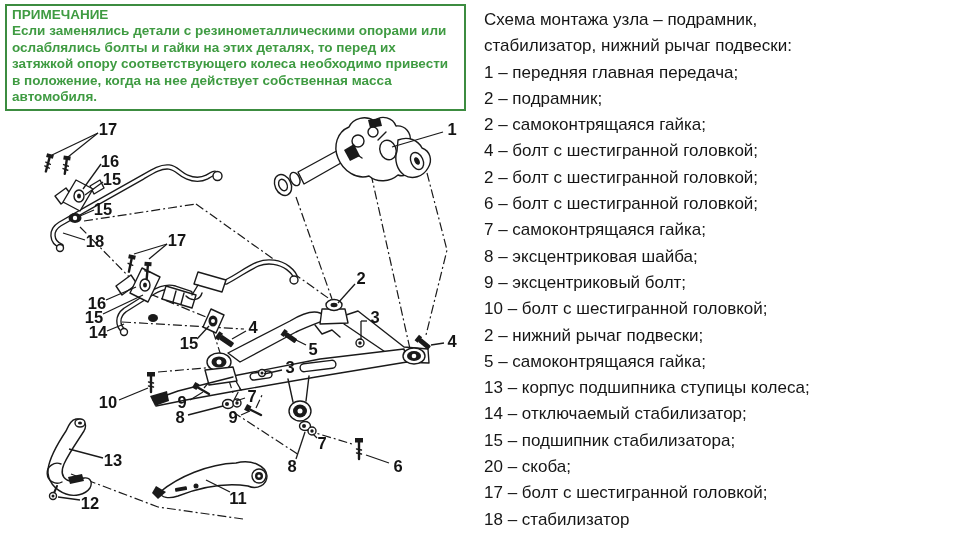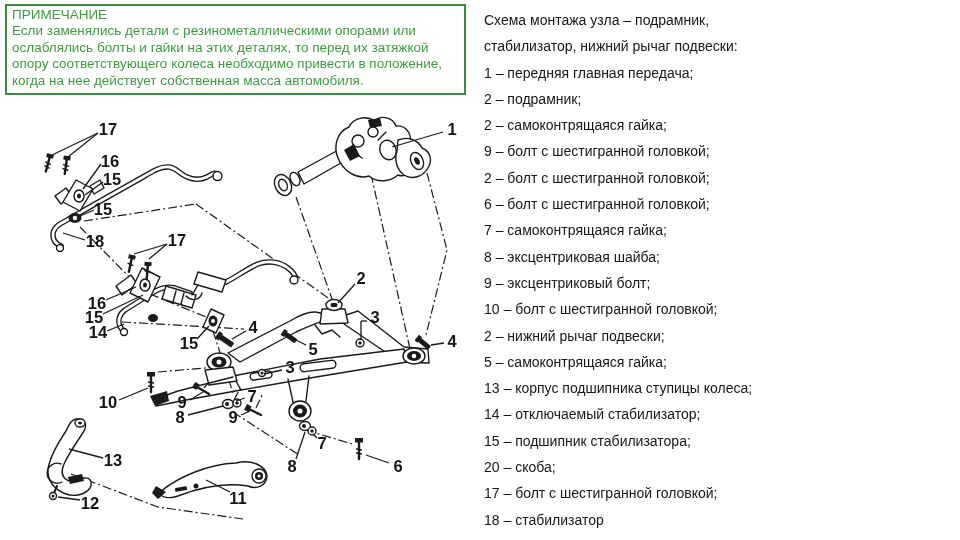--- a/index.html
+++ b/index.html
@@ -5,28 +5,28 @@
   html,body{margin:0;padding:0}
   body{
     width:960px;height:540px;position:relative;overflow:hidden;
     background:#ffffff;font-family:"Liberation Sans",sans-serif;
   }
   
   .note-box{
     position:absolute;left:5px;top:4px;width:447px;
     border:2px solid #3c8c40;
     padding:1px 5px 4px 5px;
-    color:#3f9b42;font-weight:normal;
+    color:#3f9b42;font-weight:bold;
     font-size:13.5px;line-height:16.4px;
   }
   .note-title{font-size:13.5px}
   
   .legend{
     position:absolute;left:484px;top:7px;width:474px;
-    color:#161616;font-size:14px;line-height:26.3px;
+    color:#161616;font-size:17px;line-height:26.3px;
   }
   .legend div{white-space:nowrap}
   
   svg.diagram{position:absolute;left:0;top:0}
   .ln{stroke:#1a1a1a;stroke-width:1.4;fill:none;stroke-linecap:round;stroke-linejoin:round}
   .lnf{stroke:#1a1a1a;stroke-width:1.4;fill:#ffffff;stroke-linejoin:round}
   .tube-o{stroke:#1a1a1a;stroke-width:5.5;fill:none;stroke-linecap:round;stroke-linejoin:round}
   .tube-i{stroke:#ffffff;stroke-width:2.8;fill:none;stroke-linecap:round;stroke-linejoin:round}
   .dark{fill:#1a1a1a;stroke:none}
   .dash{stroke:#1a1a1a;stroke-width:1.2;fill:none;stroke-dasharray:9 3 2 3}
@@ -40,21 +40,21 @@
   <div class="note-title">ПРИМЕЧАНИЕ</div>
   <div class="note-body">Если заменялись детали с резинометаллическими опорами или ослаблялись болты и гайки на этих деталях, то перед их затяжкой опору соответствующего колеса необходимо привести в положение, когда на нее действует собственная масса автомобиля.</div>
 </div>
 
 <div class="legend" id="legend">
     <div>Схема монтажа узла – подрамник,</div>
     <div>стабилизатор, нижний рычаг подвески:</div>
     <div>1 – передняя главная передача;</div>
     <div>2 – подрамник;</div>
     <div>2 – самоконтрящаяся гайка;</div>
-    <div>9 – болт с шестигранной головкой;</div>
+    <div>4 – болт с шестигранной головкой;</div>
     <div>2 – болт с шестигранной головкой;</div>
     <div>6 – болт с шестигранной головкой;</div>
     <div>7 – самоконтрящаяся гайка;</div>
     <div>8 – эксцентриковая шайба;</div>
     <div>9 – эксцентриковый болт;</div>
     <div>10 – болт с шестигранной головкой;</div>
     <div>2 – нижний рычаг подвески;</div>
     <div>5 – самоконтрящаяся гайка;</div>
     <div>13 – корпус подшипника ступицы колеса;</div>
     <div>14 – отключаемый стабилизатор;</div>

